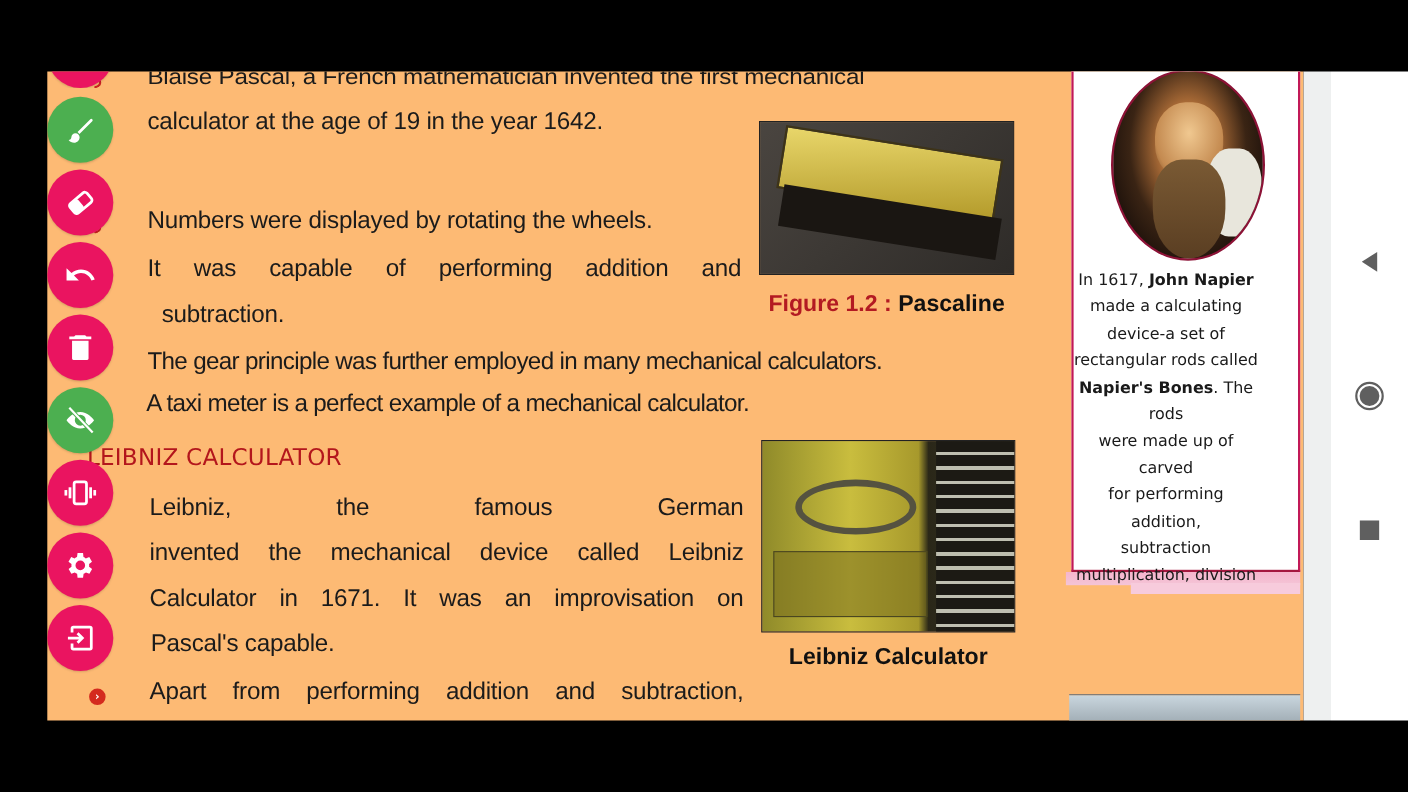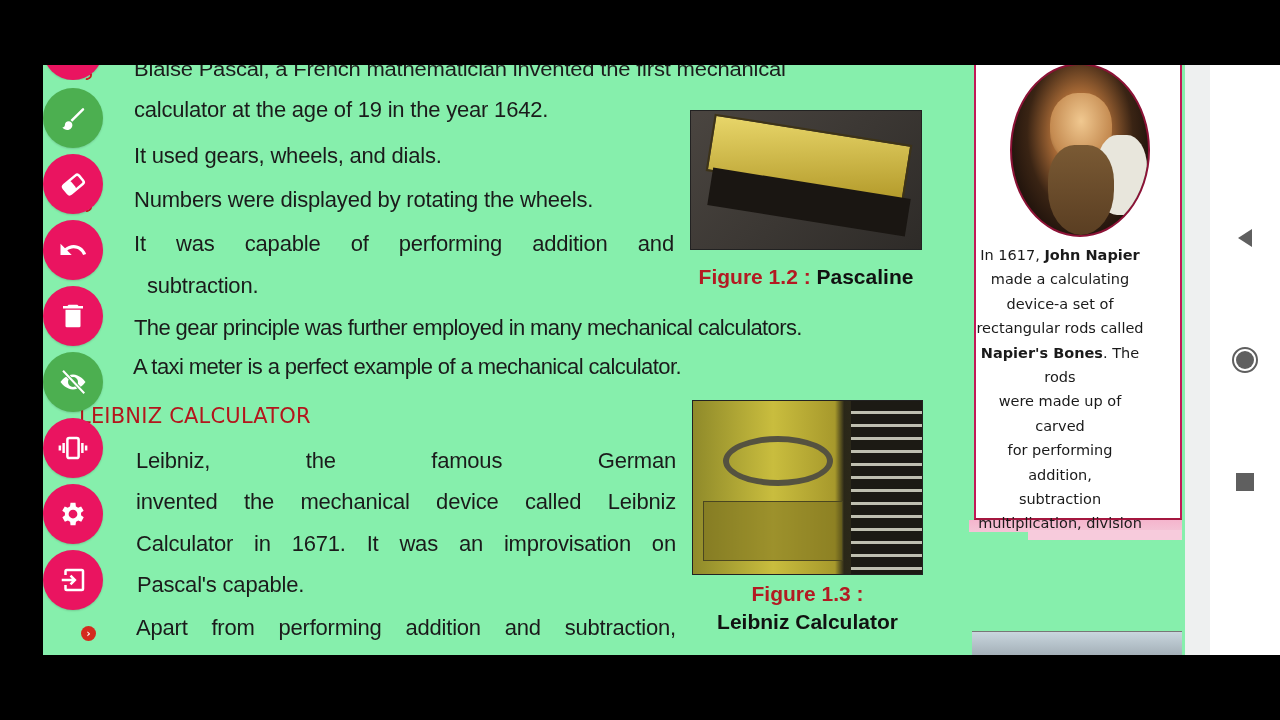--- a/index.html
+++ b/index.html
@@ -3,21 +3,21 @@
   <meta charset="utf-8">
   <style>
     * { box-sizing: border-box; margin: 0; padding: 0; }
     html, body { width: 1280px; height: 720px; background: #000; overflow: hidden; font-family: "DejaVu Sans", sans-serif; }
 
     .screen { position: relative; width: 1280px; height: 720px; background: #000; }
 
     
     .page {
       position: absolute; left: 43px; top: 65px; width: 1142px; height: 590px;
-      background: #86efac; overflow: hidden;
+      background: #fdba74; overflow: hidden;
     }
     .page-edge {
       position: absolute; left: 1185px; top: 65px; width: 25px; height: 590px;
       background: #eef0f0;
     }
 
     
     .navbar {
       position: absolute; left: 1210px; top: 0; width: 70px; height: 720px;
       background: #fff;
@@ -101,21 +101,20 @@
   </style>
 </head>
 <body>
 
 <div class="screen">
 
   <div class="page">
 
     <div class="txt" style="left:91px; top:-8px; font-size:22px; transform:scaleY(0.9);">Blaise  Pascal,  a  French  mathematician  invented  the  first  mechanical</div>
     <div class="txt" style="left:91px; top:32px;">calculator at the age of 19 in the year 1642.</div>
-    <div class="txt" style="left:91px; top:78px;">It used gears, wheels, and dials.</div>
     <div class="txt" style="left:91px; top:122px;">Numbers were displayed by rotating the wheels.</div>
 
     <div class="txt justify" style="left:91px; top:166px; width:540px;">
       <span>It</span>
       <span>was</span>
       <span>capable</span>
       <span>of</span>
       <span>performing</span>
       <span>addition</span>
       <span>and</span>
@@ -168,21 +167,20 @@
       <span>and</span>
       <span>subtraction,</span>
     </div>
 
     <div class="fig-img" style="left:649px; top:335px; width:231px; height:175px; background:linear-gradient(90deg,#8f8a2a 0%,#c9bd3e 35%,#a7992c 62%,#2a2718 66%,#3a372a 100%);">
       <div style="position:absolute; left:30px; top:35px; width:110px; height:50px; border:6px solid #555240; border-radius:50%;"></div>
       <div style="position:absolute; left:10px; top:100px; width:140px; height:60px; background:rgba(120,110,30,0.55); border:1px solid #4a4620;"></div>
       <div style="position:absolute; left:158px; top:0; width:73px; height:175px; background:repeating-linear-gradient(180deg,#1c1a14 0px,#1c1a14 10px,#bfbfb0 10px,#bfbfb0 13px);"></div>
     </div>
     <div class="fig-caption" style="left:649px; top:517px; width:231px;">
-      <div class="num">Figure 1.3 :</div>
       <div style="margin-top:4px;">Leibniz Calculator</div>
     </div>
 
     <div class="side-box"></div>
     <div class="side-pink"></div>
     <div class="side-pink2"></div>
     <div class="portrait">
       <div style="position:absolute; left:38px; top:28px; width:62px; height:70px; border-radius:45%; background:radial-gradient(ellipse at 50% 40%, #f0c890, #c48a50 70%, #6a4422);"></div>
       <div style="position:absolute; left:85px; top:70px; width:50px; height:80px; border-radius:40%; background:#e8e6dc;"></div>
       <div style="position:absolute; left:36px; top:80px; width:66px; height:90px; border-radius:40% 40% 50% 50%; background:linear-gradient(#7a5a34,#5a3e22);"></div>

